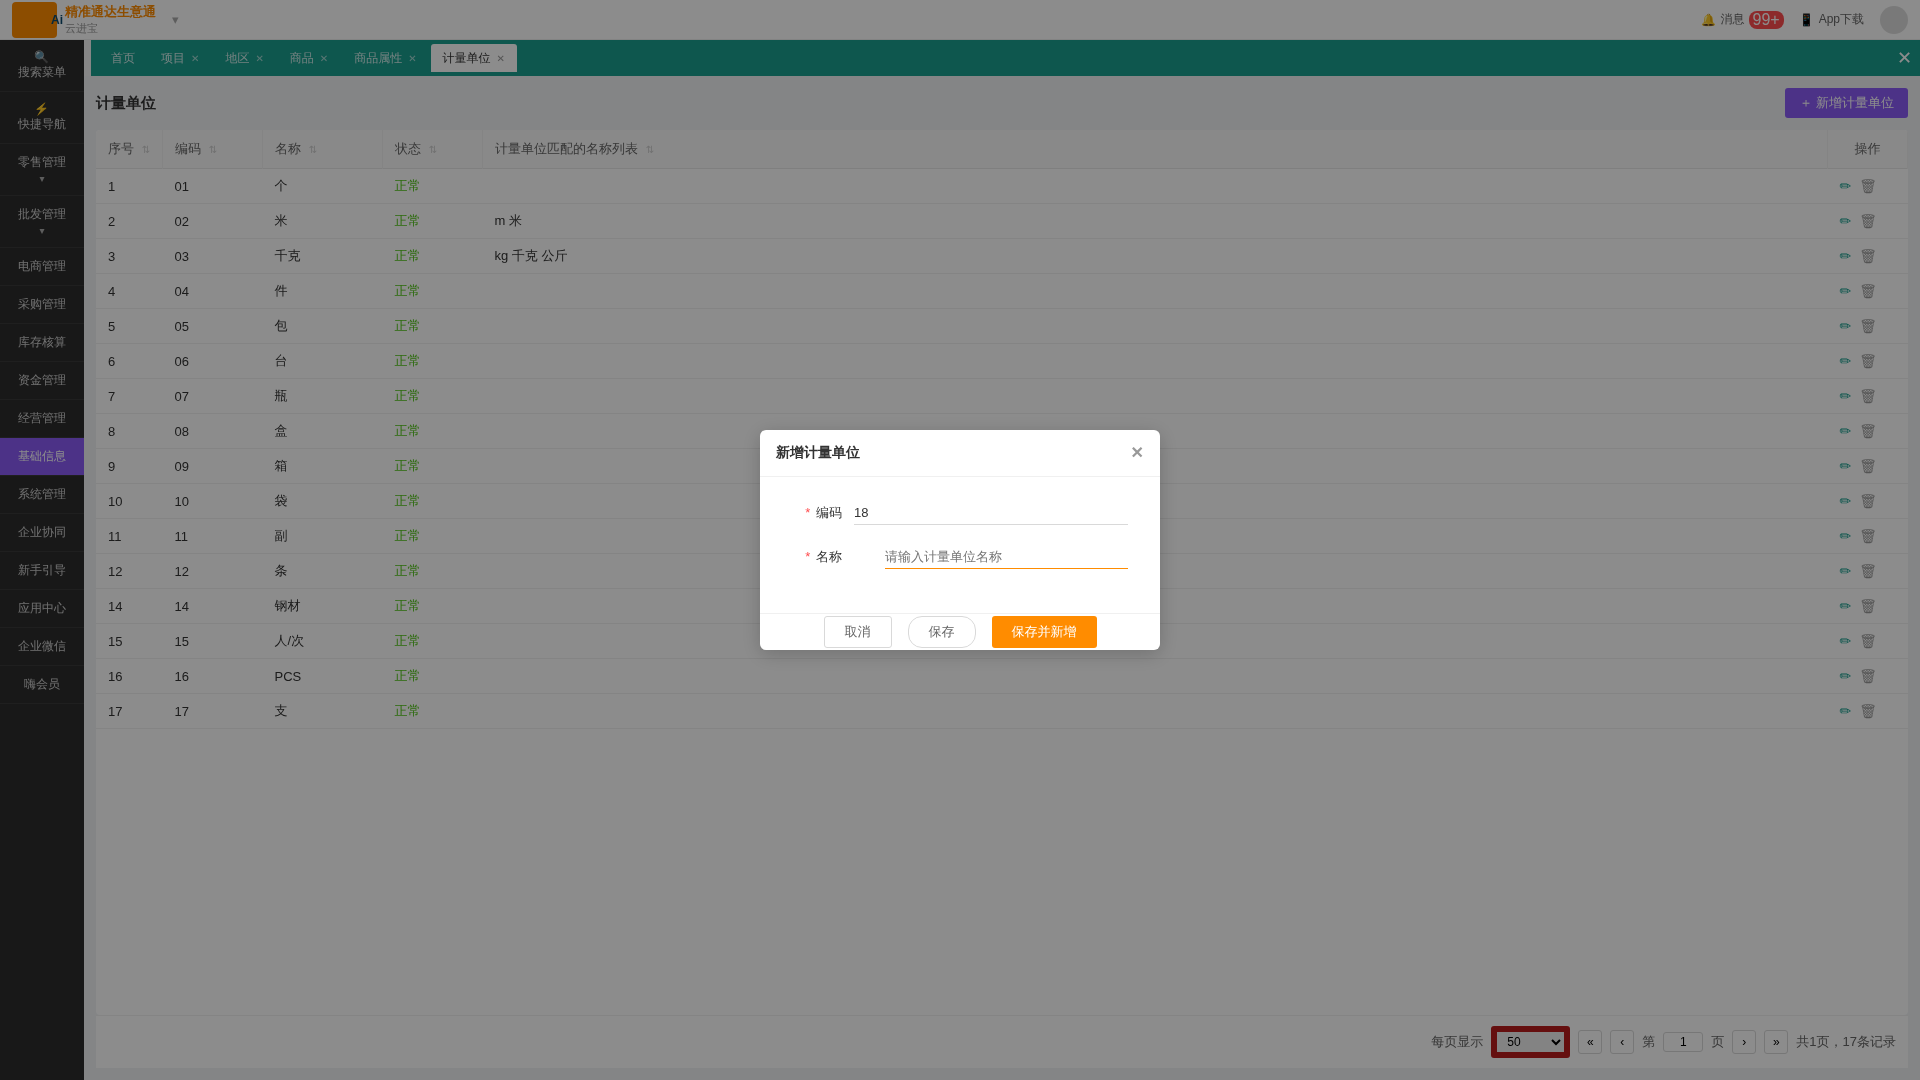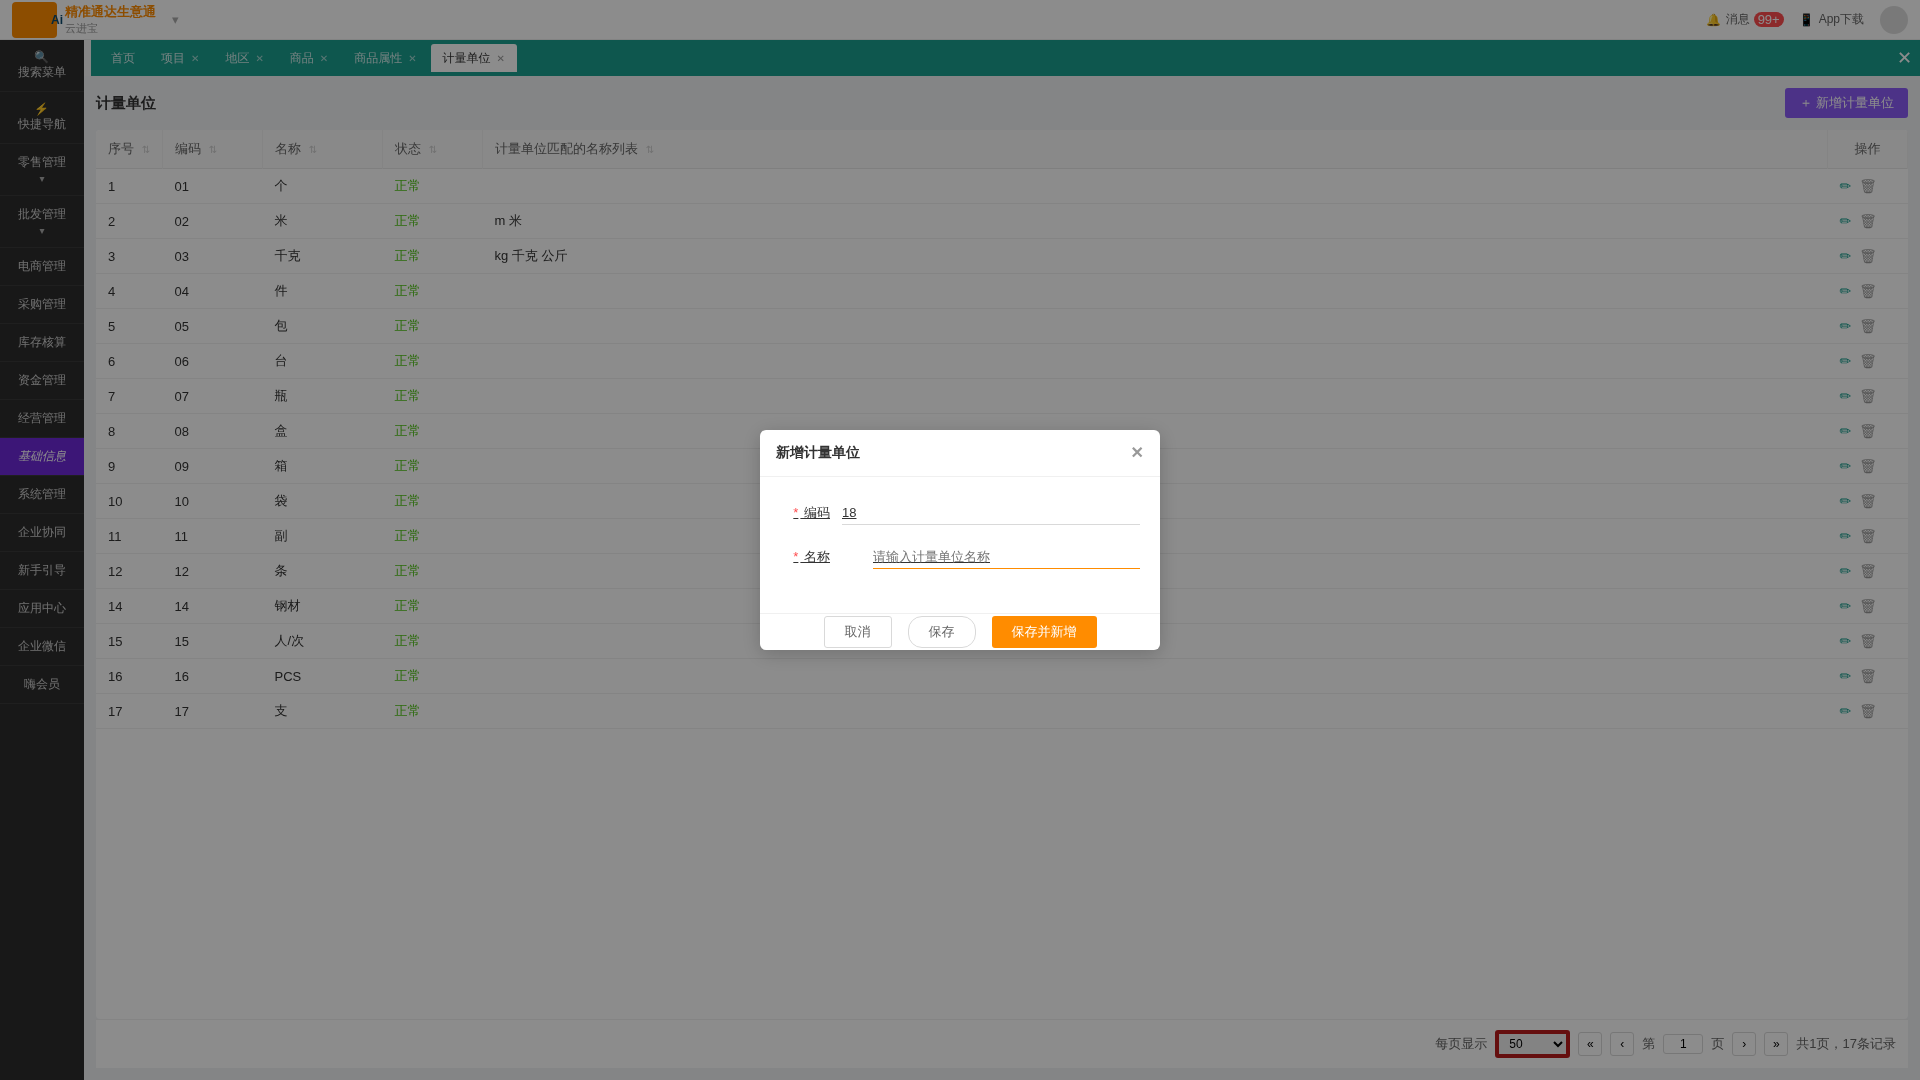--- a/index.html
+++ b/index.html
@@ -45,21 +45,21 @@
       gap: 4px;
       font-size: 12px;
       color: #666;
       cursor: pointer;
     }
     .badge {
       background: #ff4d4f;
       color: #fff;
       border-radius: 8px;
       padding: 0 4px;
-      font-size: 13px;
+      font-size: 16px;
       min-width: 16px;
       text-align: center;
     }
     .avatar {
       width: 28px;
       height: 28px;
       background: #ddd;
       border-radius: 50%;
     }
 
@@ -80,21 +80,21 @@
       overflow-y: auto;
     }
     .sidebar-item {
       padding: 10px 4px;
       text-align: center;
       color: #ccc;
       font-size: 12px;
       cursor: pointer;
       border-bottom: 1px solid #3a3a3a;
     }
-    .sidebar-item.active { background: #6d28d9; color: #fff; font-style: italic; }
+    .sidebar-item.active { background: #8b5cf6; color: #fff; }
 
     
     .content-area {
       flex: 1;
       display: flex;
       flex-direction: column;
       overflow: hidden;
     }
 
     
@@ -211,21 +211,21 @@
       align-items: center;
       justify-content: flex-end;
       padding: 10px 12px;
       background: #fff;
       border-top: 1px solid #f0f0f0;
       gap: 8px;
       font-size: 13px;
       color: #666;
     }
     .page-size-select {
-      border: 4px solid #b91c1c;
+      border: 6px solid #b91c1c;
       border-radius: 3px;
       padding: 2px 20px 2px 6px;
       font-size: 12px;
     }
     .page-btn {
       width: 24px;
       height: 24px;
       border: 1px solid #d9d9d9;
       border-radius: 3px;
       display: flex;
@@ -273,22 +273,21 @@
       justify-content: space-between;
       align-items: center;
     }
     .modal-close {
       cursor: pointer;
       color: #999;
       font-size: 16px;
       line-height: 1;
     }
     .modal-body {
-      padding: 24px 20px;
-      text-decoration: underline;
+      padding: 24px 32px;
     }
     .form-item {
       display: flex;
       align-items: center;
       margin-bottom: 20px;
       gap: 12px;
     }
     .form-label {
       font-size: 13px;
       color: #333;

